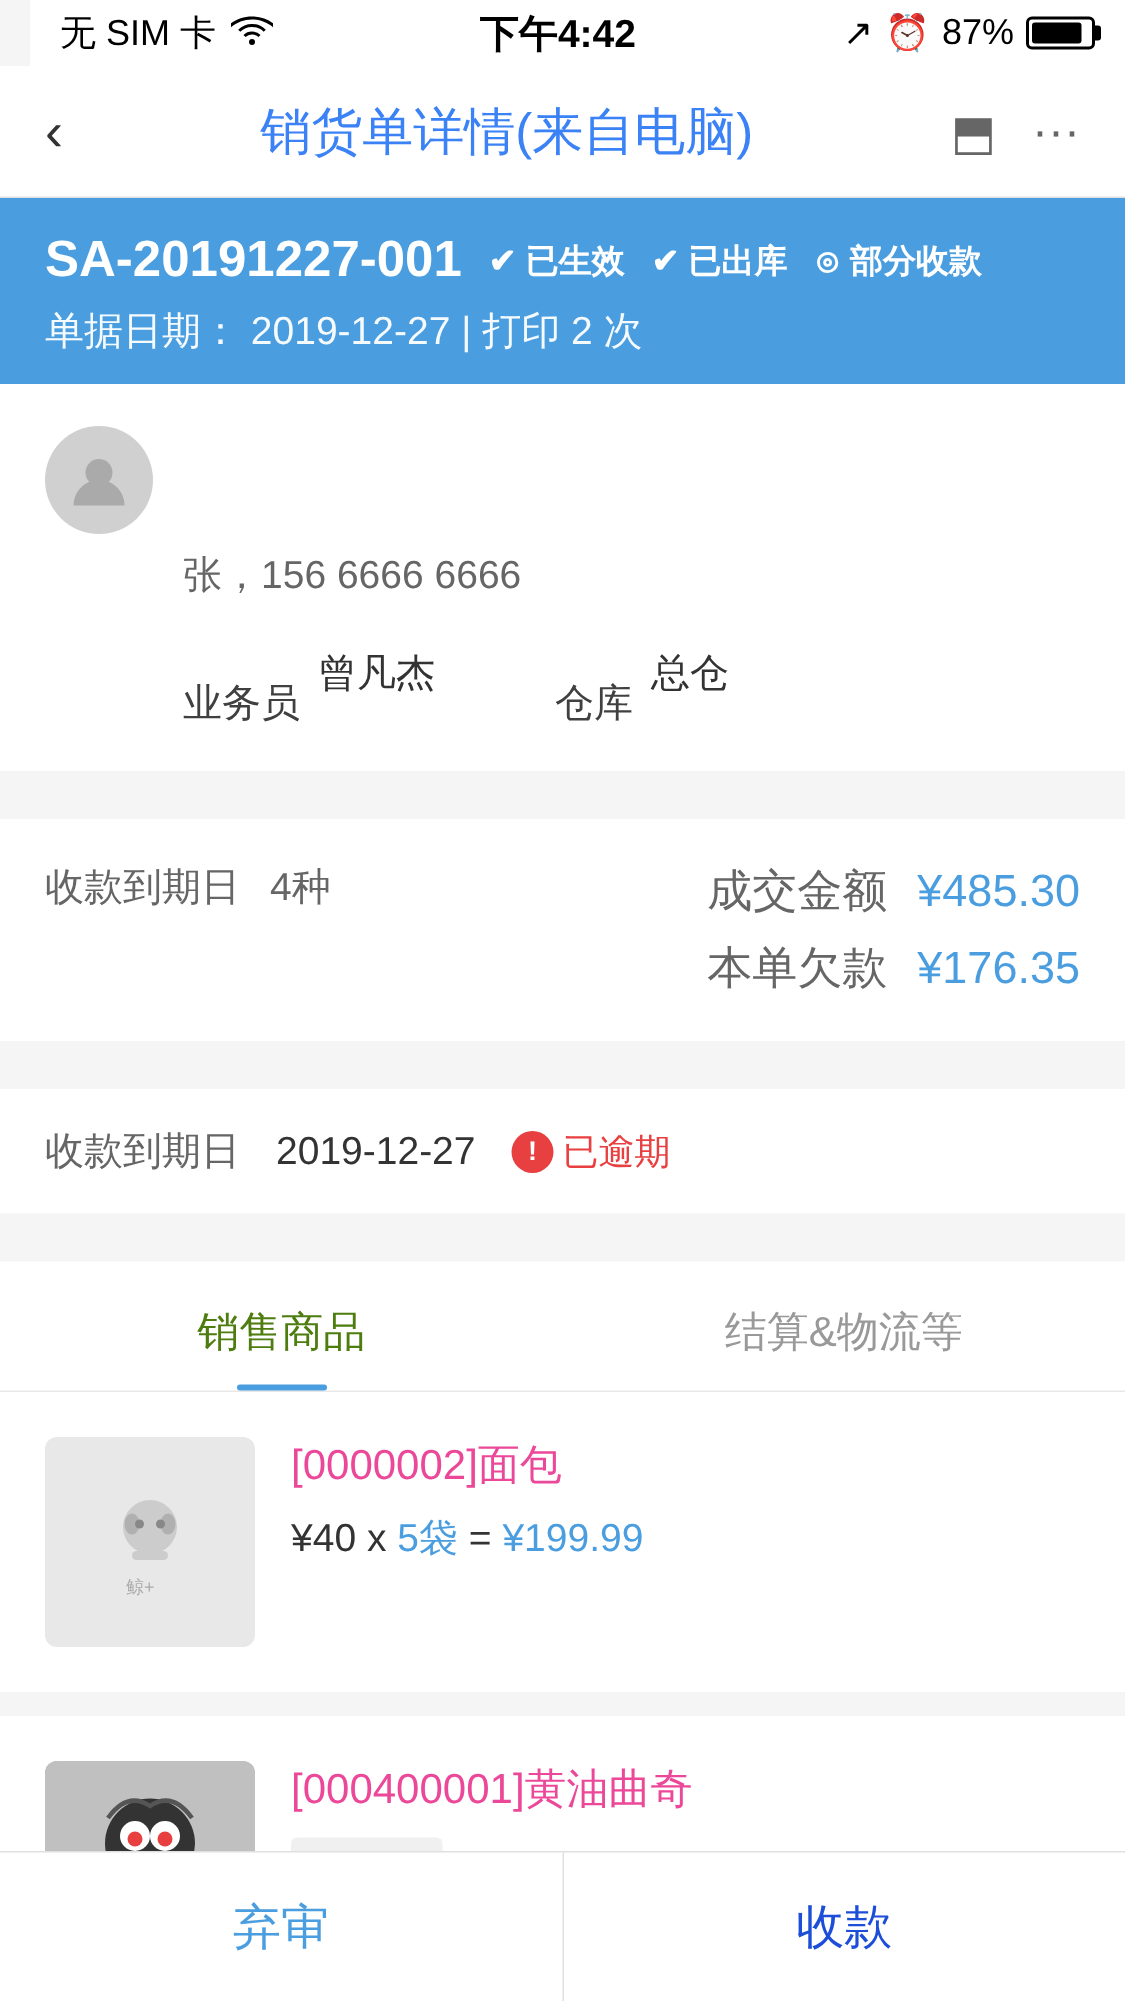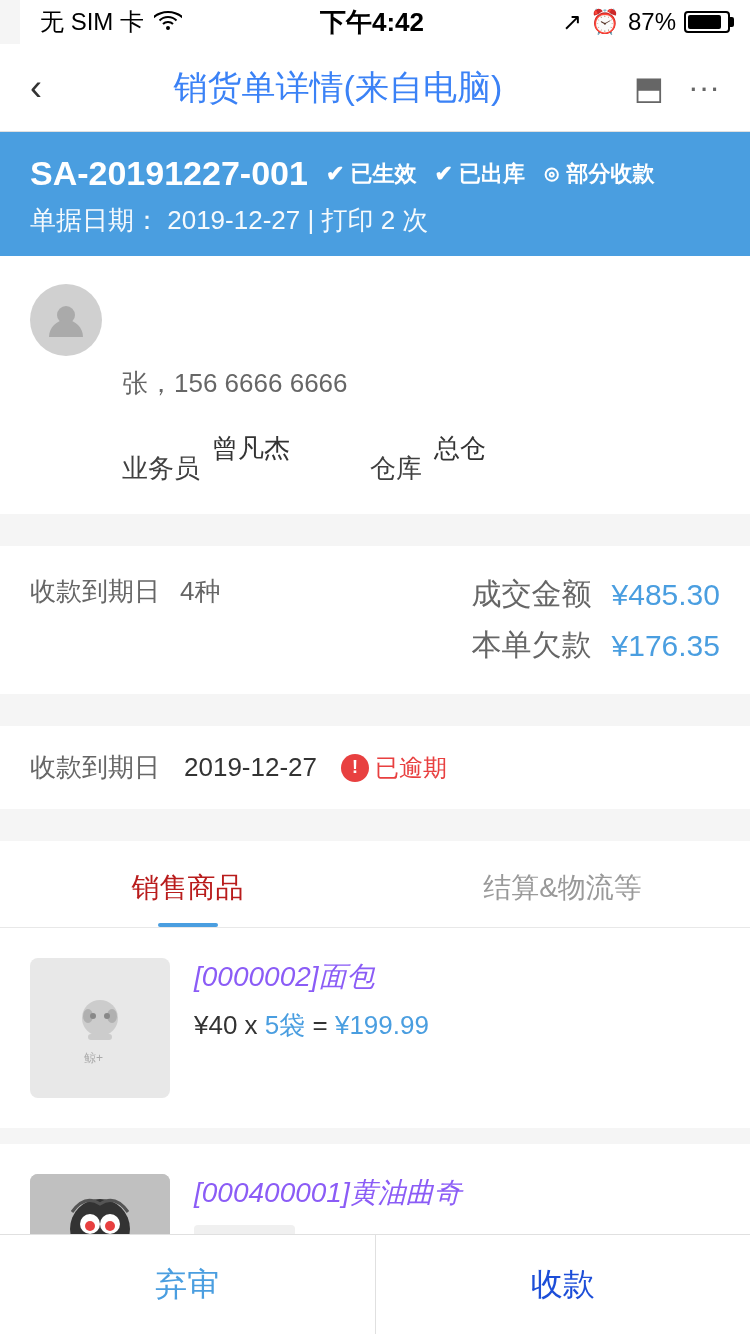--- a/index.html
+++ b/index.html
@@ -181,21 +181,21 @@
     .tab-item {
       flex: 1;
       text-align: center;
       padding: 28px 0 20px;
       font-size: 28px;
       color: #999;
       position: relative;
       cursor: pointer;
     }
     .tab-item.active {
-      color: #b91c1c;
+      color: #4d7c0f;
     }
     .tab-item.active::after {
       content: '';
       position: absolute;
       bottom: 0;
       left: 50%;
       transform: translateX(-50%);
       width: 60px;
       height: 4px;
       background: #4A9EE0;
@@ -228,21 +228,21 @@
       width: 100%; height: 100%;
       display: flex; align-items: center; justify-content: center;
       color: #bbb; font-size: 50px;
     }
     .product-thumb-owl {
       width: 100%; height: 100%;
       background: #c8c8c8;
       display: flex; align-items: center; justify-content: center;
     }
     .product-info { flex: 1; }
-    .product-name { font-size: 28px; color: #8b5cf6; margin-bottom: 12px; font-weight: 400; font-style: italic; }
+    .product-name { font-size: 28px; color: #ec4899; margin-bottom: 12px; font-weight: 400; }
     .product-tag {
       display: inline-block;
       background: #f0f0f0;
       color: #666;
       font-size: 22px;
       padding: 4px 14px;
       border-radius: 4px;
       margin-bottom: 14px;
     }
     .product-price { font-size: 26px; color: #333; }

